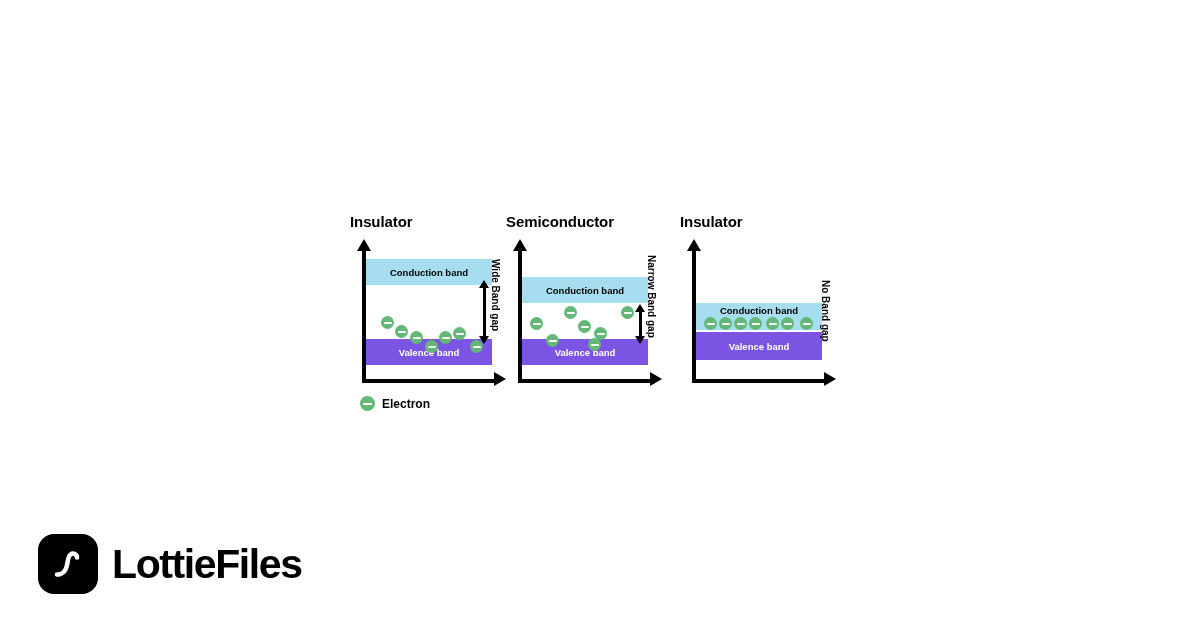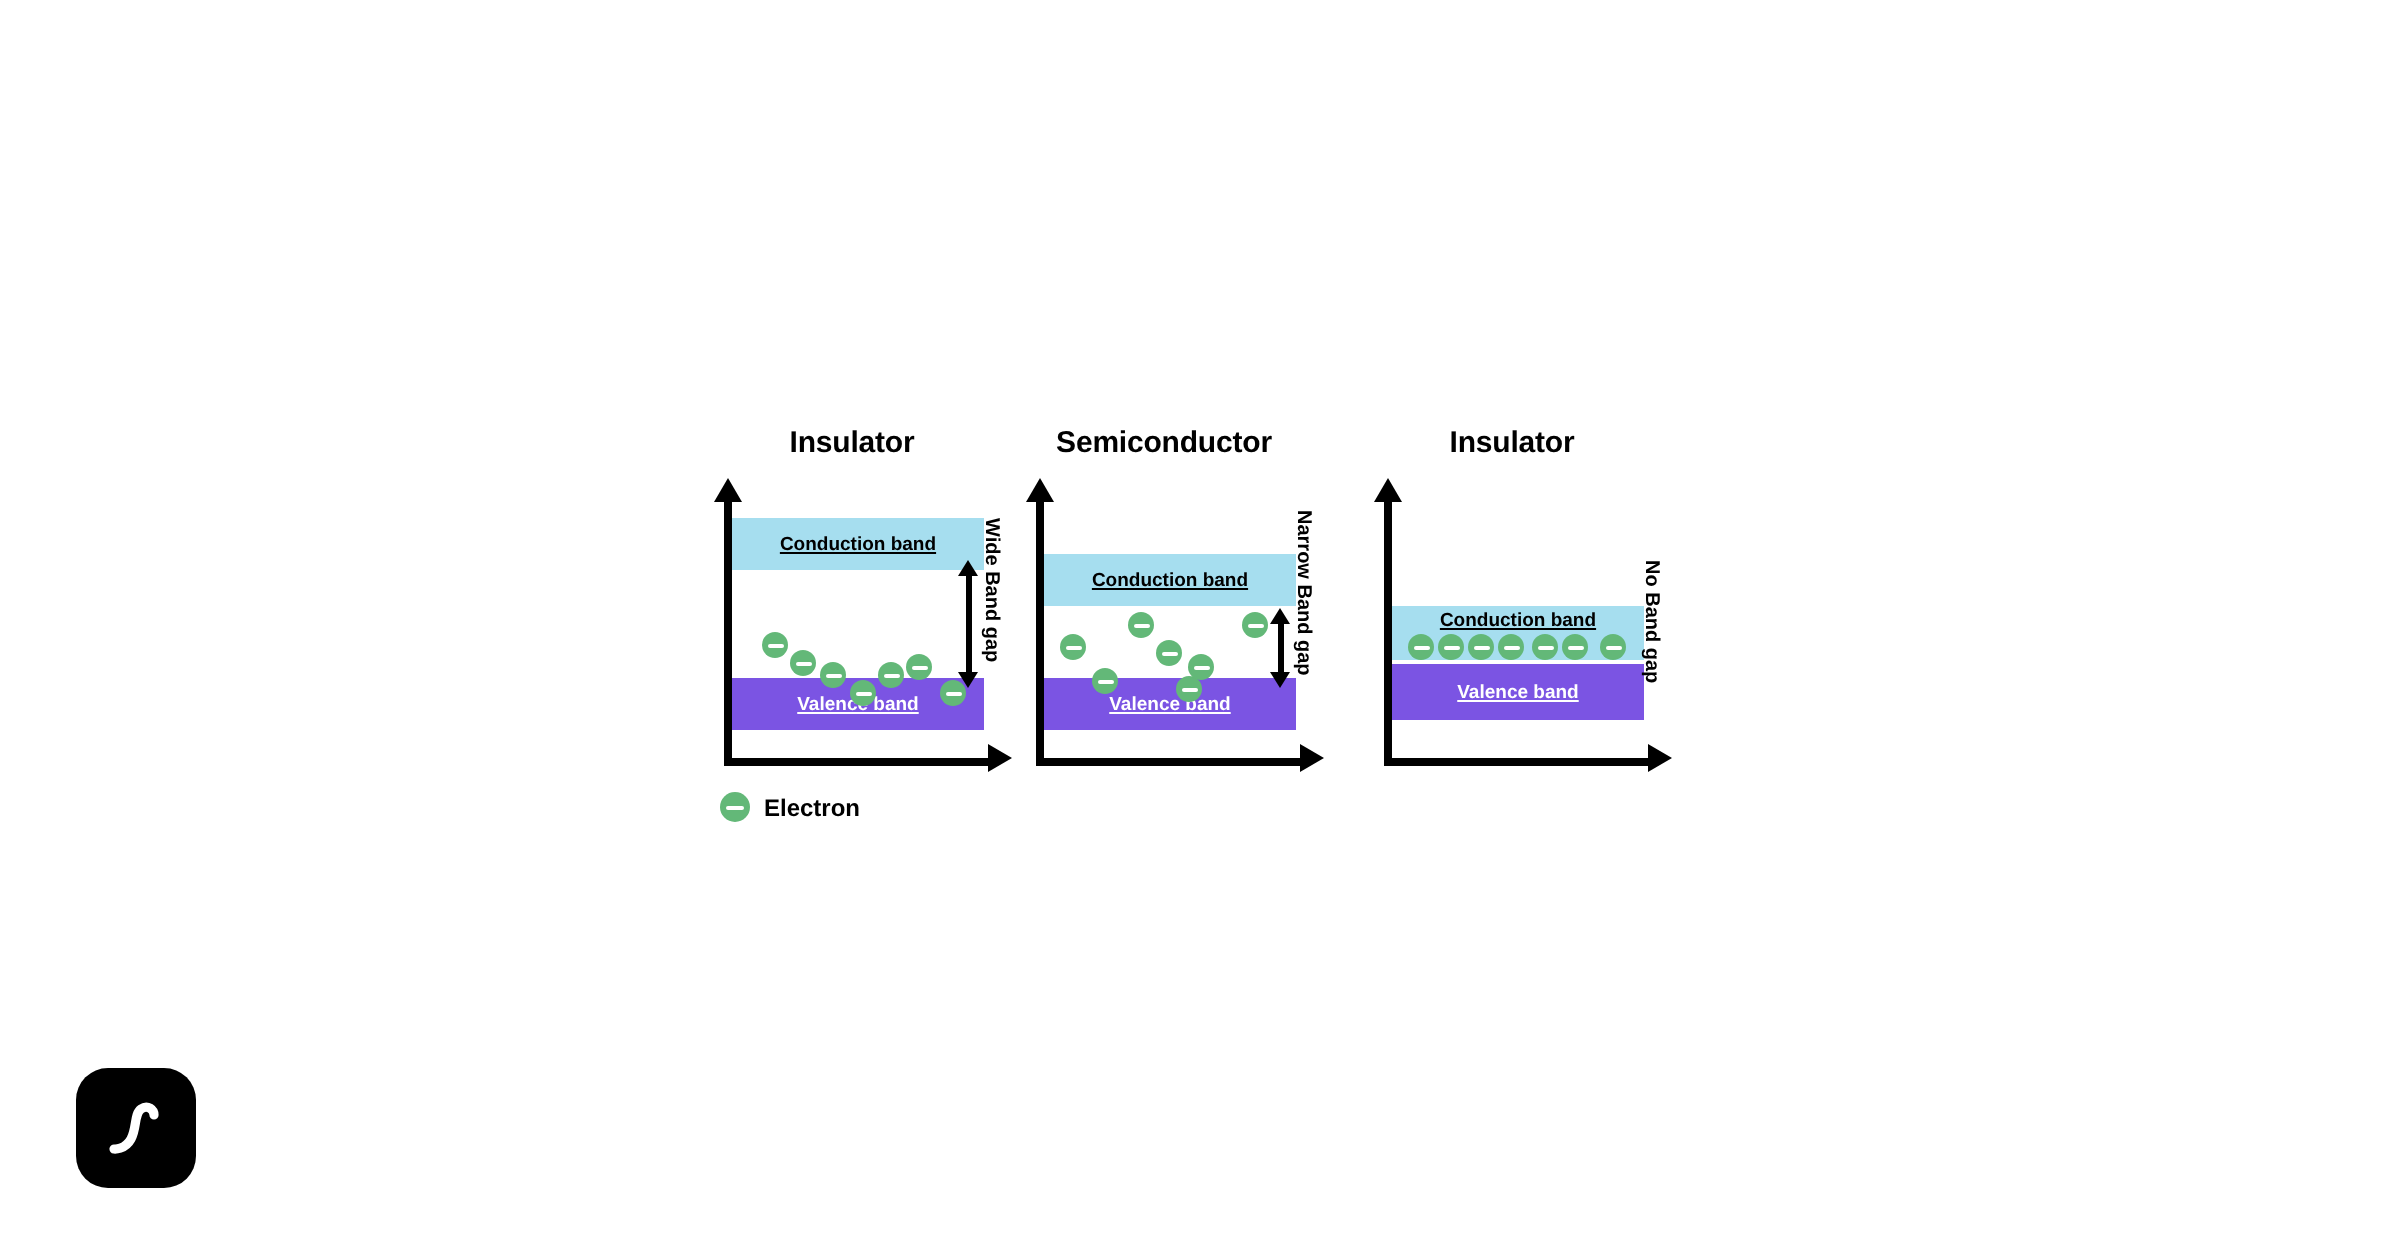--- a/index.html
+++ b/index.html
@@ -12,21 +12,21 @@
   
   #diagram{position:absolute;left:350px;top:205px;width:520px;height:215px;}
 
   .panel{position:absolute;top:0;width:160px;height:180px;}
   .panel.p0{left:0px;}
   .panel.p1{left:156px;}
   .panel.p2{left:330px;}
 
   .panel-title{
     position:absolute;top:8px;left:0;width:152px;
-    text-align:center;font-size:15px;font-weight:bold;color:#000;
+    text-align:left;font-size:15px;font-weight:bold;color:#000;
     letter-spacing:-0.1px;white-space:nowrap;
   }
 
   
   .axis-v{position:absolute;left:12px;top:44px;width:4px;height:134px;background:#000;}
   .axis-v-head{
     position:absolute;left:7px;top:34px;width:0;height:0;
     border-left:7px solid transparent;border-right:7px solid transparent;
     border-bottom:12px solid #000;
   }
@@ -36,21 +36,21 @@
     border-top:7px solid transparent;border-bottom:7px solid transparent;
     border-left:12px solid #000;
   }
 
   
   .band{
     position:absolute;left:16px;width:126px;
     display:flex;align-items:center;
     font-size:9.5px;font-weight:bold;white-space:nowrap;
   }
-  .band .band-label{width:100%;text-align:center;text-decoration:underline;}
+  .band .band-label{width:100%;text-align:center;}
   .cond-band{background:#A6DEEF;color:#000;}
   .val-band{background:#7B54E3;color:#ffffff;}
 
   
   .electron{
     position:absolute;width:13px;height:13px;border-radius:50%;
     background:#63B878;box-sizing:border-box;
   }
   .electron::after{
     content:"";position:absolute;left:2.5px;top:5.5px;
@@ -189,13 +189,14 @@
   <div class="electron"></div>
   <span class="legend-text">Electron</span>
 </div>
 
 <div id="logo">
   <div class="logo-mark">
     <svg width="40" height="40" viewBox="0 0 40 40" aria-hidden="true">
       <path d="M9 30.5 C9 30.5 14.5 31 17.5 25.5 C20.5 20 19 13 22.5 10.5 C26 8 29 11 29 13.5" stroke="#ffffff" stroke-width="4.6" fill="none" stroke-linecap="round" stroke-linejoin="round"></path>
     </svg>
   </div>
+  <span class="logo-word">LottieFiles</span>
 </div>
 
 </body></html>

